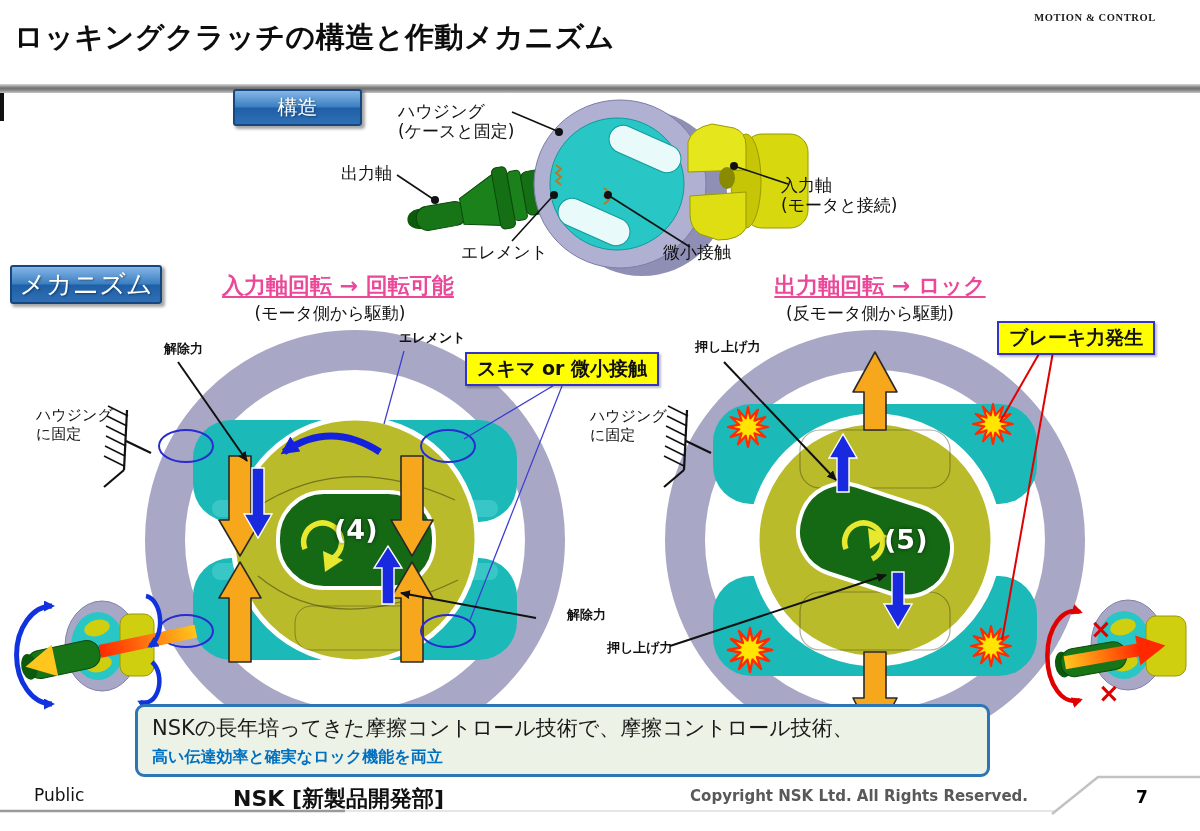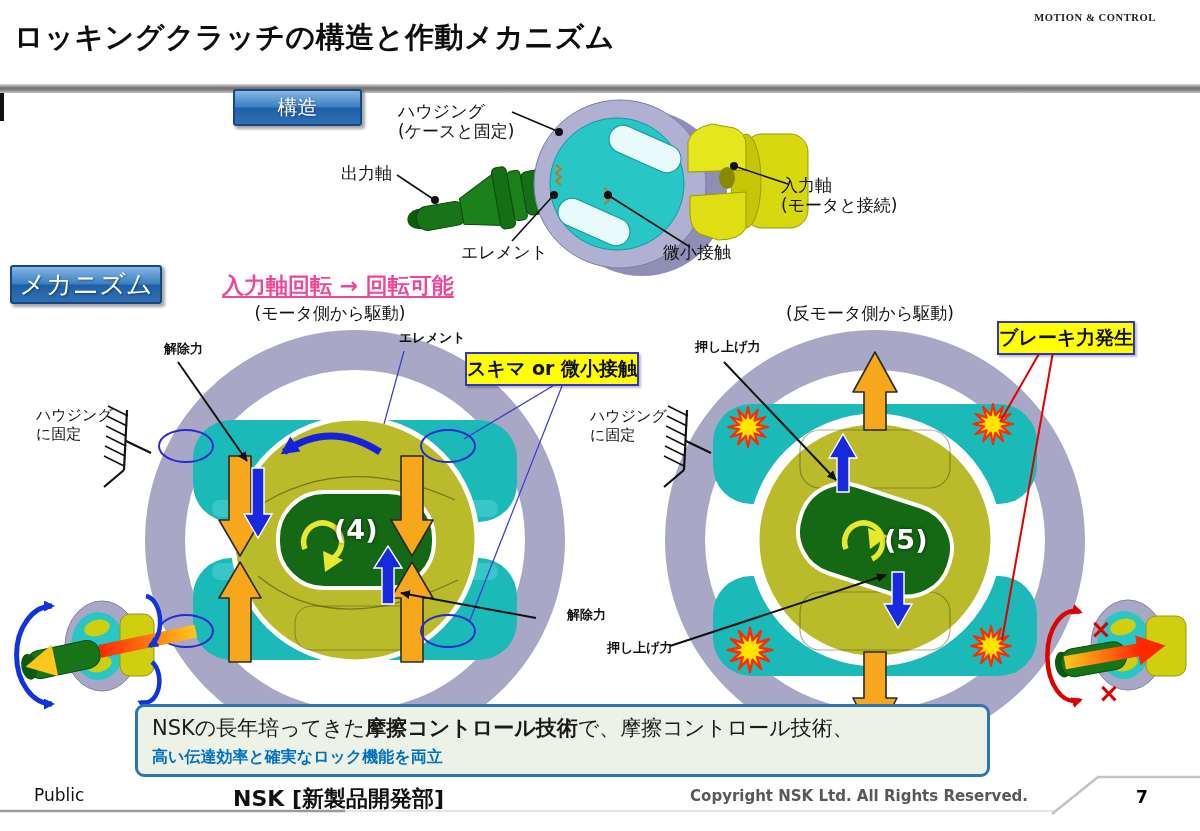--- a/index.html
+++ b/index.html
@@ -22,31 +22,31 @@
   }
   #badge-structure{left:233px;top:89px;width:125px;height:33px;font-size:20px;}
   #badge-mechanism{left:10px;top:265px;width:148px;height:35px;font-size:26px;}
   .s-lbl{font-size:17px;color:#111;line-height:1.2;white-space:nowrap;}
   .mech-title{font-size:22px;font-weight:bold;color:#ec4899;text-decoration:underline;text-underline-offset:3px;white-space:nowrap;transform:translateX(-50%);margin-left:8px;}
   .mech-sub{font-size:17px;color:#111;white-space:nowrap;transform:translateX(-50%);}
   .f-lbl{font-size:13px;font-weight:bold;color:#111;white-space:nowrap;margin-left:28px;}
   .fix-lbl{font-size:15px;color:#111;line-height:1.25;white-space:nowrap;}
   .note-box{
     background:#ffff00;border:2px solid #3333cc;font-size:19px;font-weight:bold;color:#111;
-    padding:2px 0;white-space:nowrap;box-shadow:2px 2px 2px rgba(0,0,0,.25);
+    padding:2px 10px;white-space:nowrap;box-shadow:2px 2px 2px rgba(0,0,0,.25);
   }
   .step-num{font-size:27px;font-weight:bold;color:#fff;text-shadow:0 0 4px rgba(0,0,0,.65);white-space:nowrap;}
   .x-mark{font-size:26px;font-weight:bold;color:#dd0000;line-height:1;}
   #summary-box{
     left:135px;top:704px;width:855px;height:73px;box-sizing:border-box;
     background:#edf2e6;border:3px solid #2e75b6;border-radius:9px;padding:6px 14px 0 14px;
     line-height:1.5;white-space:nowrap;
   }
   #summary-box .l1{font-size:21px;color:#1a1a1a;}
-  #summary-box .l1 b{font-weight:bold;}
+  #summary-box .l1 b{font-weight:normal;}
   #summary-box .l2{font-size:16px;font-weight:bold;color:#0070c0;}
   .footer-txt{font-size:17px;color:#111;white-space:nowrap;}
   #footer-dept{font-weight:bold;font-size:22px;}
   #footer-copy{left:672px;top:787px;width:356px;text-align:right;font-size:15px;font-weight:bold;color:#595959;}
   #footer-page{left:1130px;top:787px;width:24px;text-align:center;font-size:17px;font-weight:bold;}
 </style>
 </head>
 <body>
 
 <div id="slide">
@@ -282,20 +282,21 @@
   <div class="abs s-lbl" style="left:663px;top:242px">微小接触</div>
   <div class="abs s-lbl" style="left:781px;top:175px">
     <div>入力軸</div>
     <div>(モータと接続)</div>
   </div>
 
   <div class="abs badge" id="badge-mechanism">メカニズム</div>
 
   <div class="abs mech-title" style="left:330px;top:271px">入力軸回転 → 回転可能</div>
   <div class="abs mech-sub" style="left:330px;top:302px">(モータ側から駆動)</div>
+  <div class="abs mech-title" style="left:872px;top:271px">出力軸回転 → ロック</div>
   <div class="abs mech-sub" style="left:870px;top:302px">(反モータ側から駆動)</div>
 
   <div class="abs f-lbl" style="left:136px;top:340px">解除力</div>
   <div class="abs f-lbl" style="left:371px;top:329px">エレメント</div>
   <div class="abs note-box" style="left:465px;top:352px">スキマ or 微小接触</div>
   <div class="abs fix-lbl" style="left:36px;top:406px">
     <div>ハウジング</div>
     <div>に固定</div>
   </div>
   <div class="abs step-num" style="left:334px;top:514px">(4)</div>

